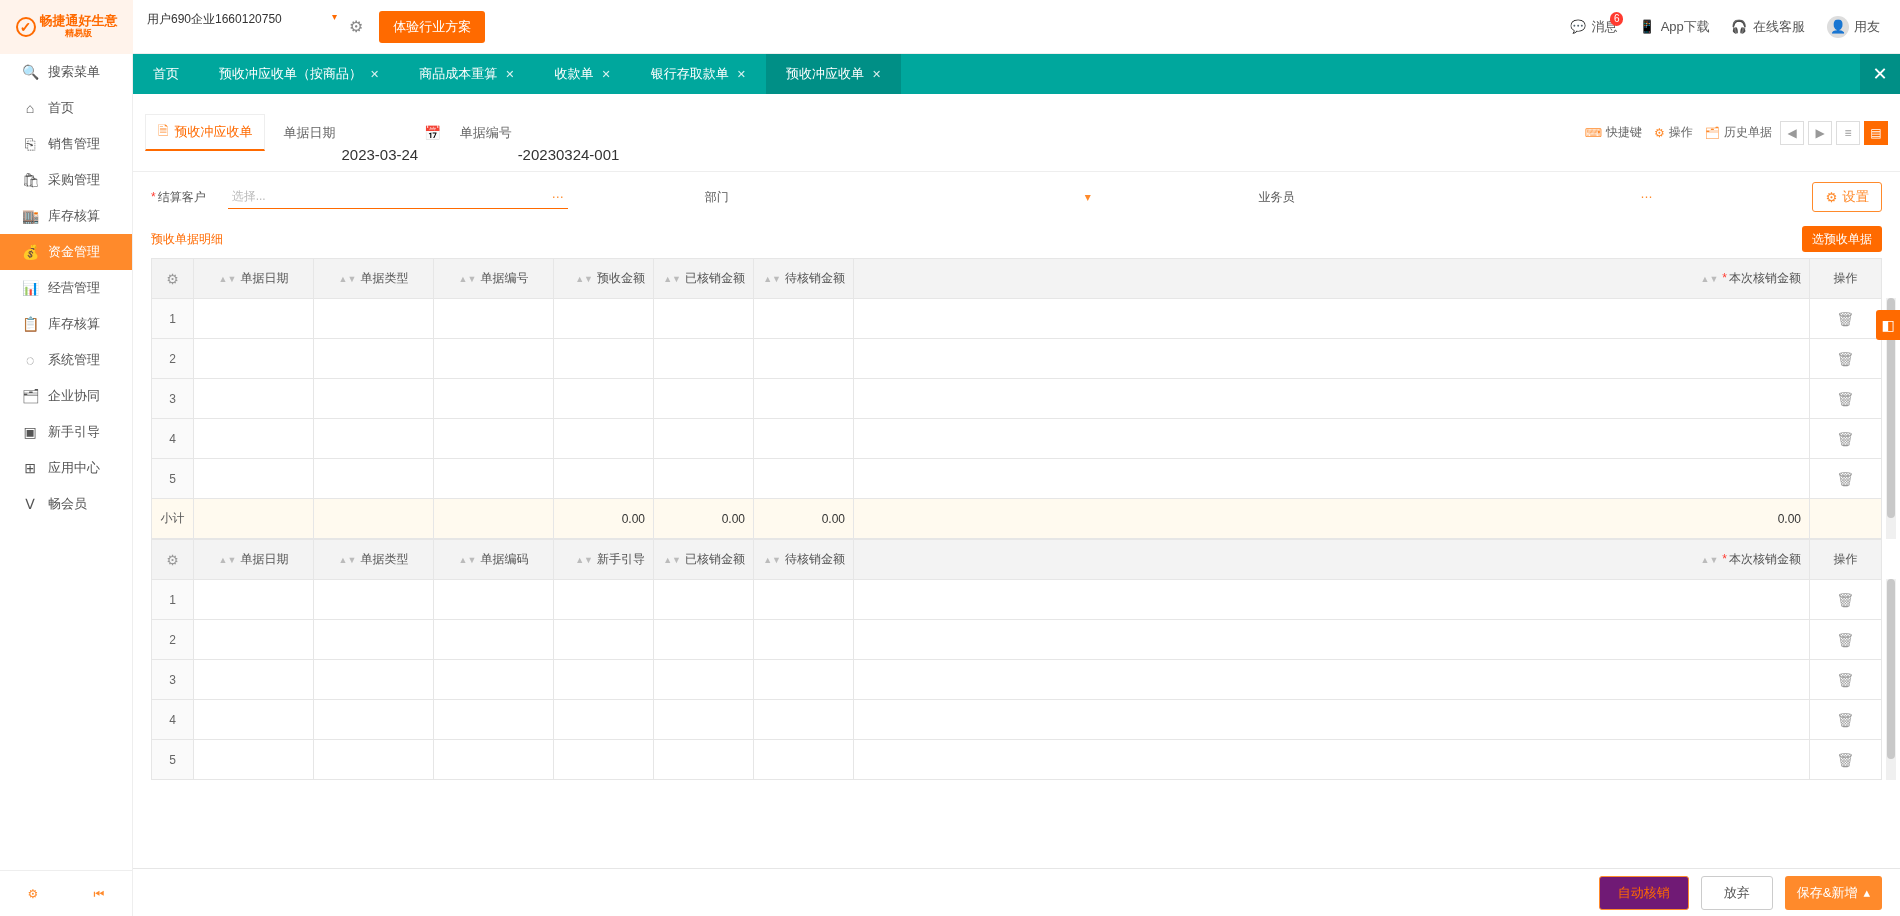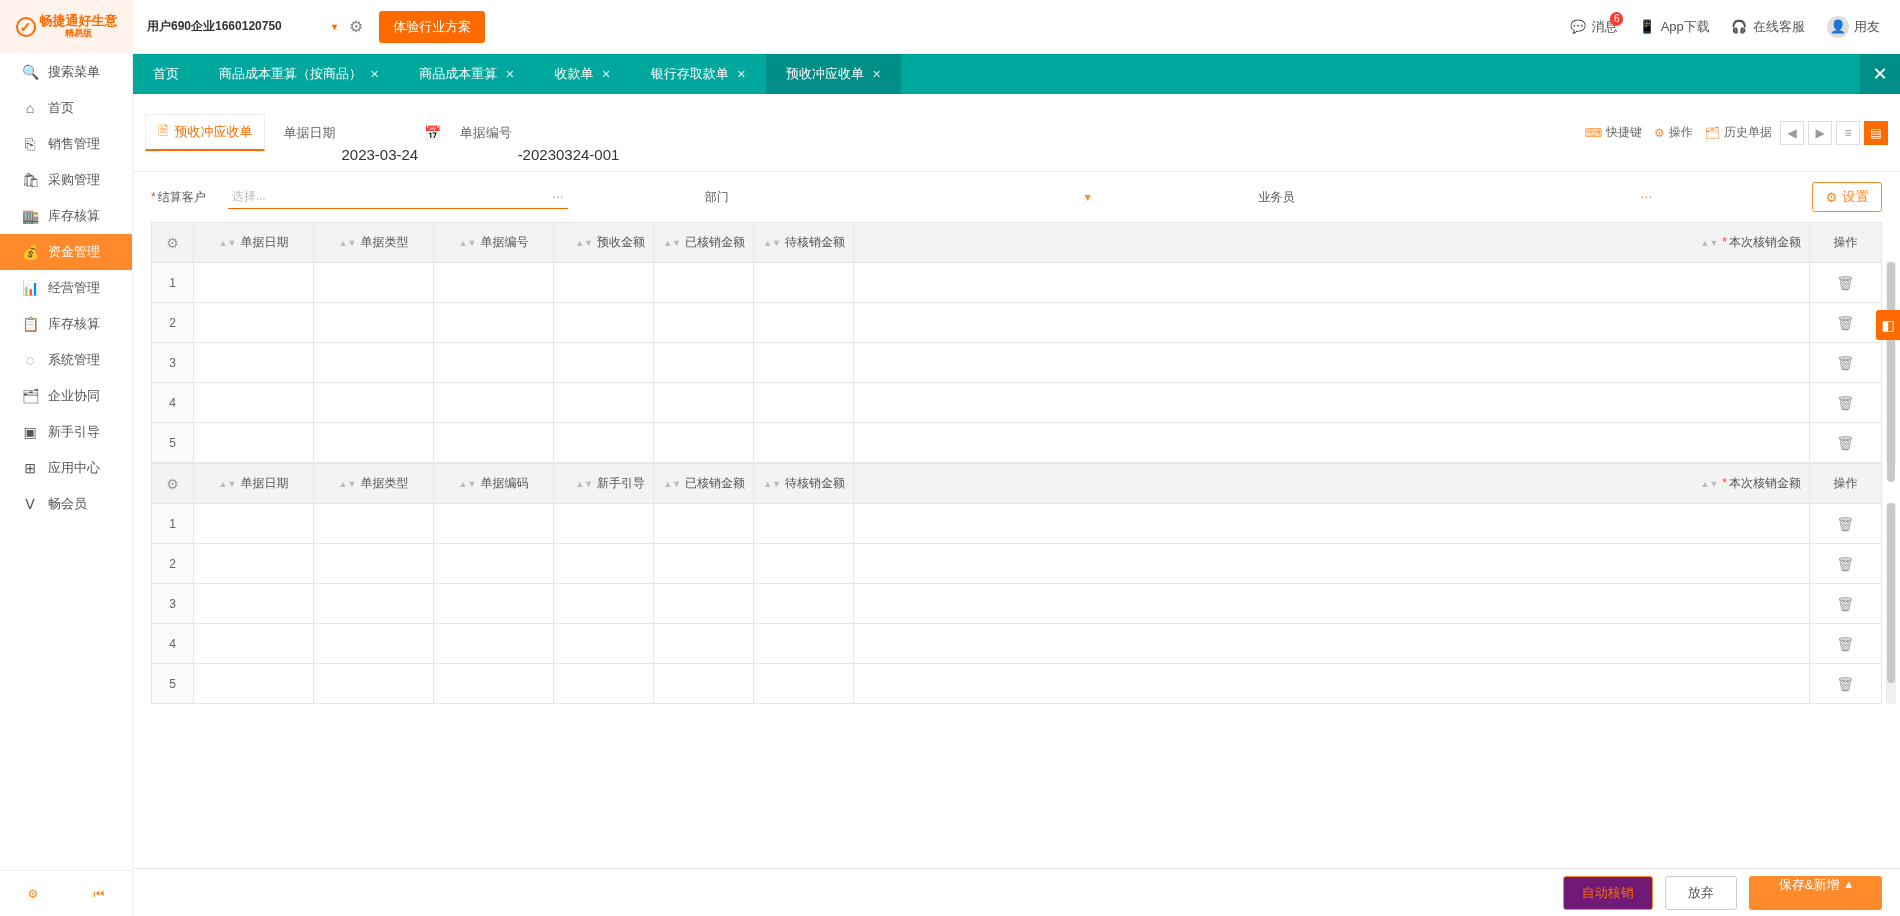--- a/index.html
+++ b/index.html
@@ -6,21 +6,21 @@
 body{font-family:"Microsoft YaHei","PingFang SC",Arial,sans-serif;font-size:12px;color:#333;background:#fff;overflow:hidden;}
 .app{display:flex;flex-direction:column;height:916px;width:1900px;}
 
 
 .top-header{height:54px;display:flex;align-items:center;border-bottom:1px solid #eee;padding-right:20px;}
 .logo-box{width:133px;height:54px;background:#fff3eb;display:flex;align-items:center;justify-content:center;color:#ff6a00;font-weight:bold;gap:4px;}
 .logo-icon{width:20px;height:20px;border:2px solid #ff6a00;border-radius:50%;display:inline-flex;align-items:center;justify-content:center;font-size:14px;}
 .logo-text{display:flex;flex-direction:column;align-items:center;line-height:1.1;}
 .logo-main{font-size:13px;}
 .logo-sub{font-size:9px;}
-.company-select{margin-left:14px;width:190px;height:32px;display:flex;align-items:center;justify-content:space-between;color:#333;font-size:12px;cursor:pointer;font-weight:bold;}
+.company-select{margin-left:14px;width:190px;height:32px;display:flex;align-items:flex-start;justify-content:space-between;color:#333;font-size:12px;cursor:pointer;}
 .chevron-down{color:#ff6a00;font-size:10px;}
 .gear-btn{margin-left:12px;color:#888;font-size:16px;cursor:pointer;}
 .orange-btn{margin-left:16px;height:32px;padding:0 14px;background:#ff6a00;color:#fff;border:none;border-radius:3px;font-size:13px;cursor:pointer;}
 .top-spacer{flex:1;}
 .top-action{display:flex;align-items:center;gap:5px;margin-left:22px;color:#555;cursor:pointer;font-size:13px;position:relative;}
 .badge{position:absolute;top:-6px;right:-6px;background:#ff3b30;color:#fff;border-radius:8px;font-size:10px;padding:0 4px;line-height:14px;}
 .avatar{width:22px;height:22px;background:#ddd;border-radius:50%;display:inline-flex;align-items:center;justify-content:center;color:#999;}
 
 
 .layout{flex:1;display:flex;min-height:0;}
@@ -89,21 +89,21 @@
 .gear-ic{color:#999;font-size:14px;}
 
 
 .vscrollbar{position:absolute;right:-14px;top:40px;bottom:0;width:10px;background:#f0f0f0;}
 .vscrollbar .thumb{width:8px;margin:0 auto;background:#c8c8c8;height:220px;border-radius:4px;}
 
 
 .footer{height:48px;border-top:1px solid #e6e6e6;display:flex;align-items:center;justify-content:flex-end;padding:0 18px;gap:12px;background:#fff;}
 .btn-outline-orange{border:1px solid #ff8a2b;color:#ff6a00;background:#701a75;height:34px;padding:0 18px;border-radius:3px;font-size:13px;cursor:pointer;}
 .btn-outline-gray{border:1px solid #ccc;color:#555;background:#fff;height:34px;padding:0 22px;border-radius:3px;font-size:13px;cursor:pointer;}
-.btn-orange{background:#ff8a2b;color:#fff;border:none;height:34px;padding:0 30px;border-radius:3px;font-size:13px;cursor:pointer;display:flex;gap:6px;}
+.btn-orange{background:#ff8a2b;color:#fff;border:none;height:34px;padding:0 12px;border-radius:3px;font-size:13px;cursor:pointer;display:flex;align-items:center;gap:6px;}
 </style>
 </head>
 <body>
 
 <div class="app">
 
   <div class="top-header">
     <div class="logo-box">
       <span class="logo-icon">✓</span>
       <span class="logo-text">
@@ -197,21 +197,21 @@
         <span>⏮</span>
       </div>
     </div>
 
     <div class="main">
       <div class="tabs-bar">
         <div class="tab">
             <span>首页</span>
           </div>
         <div class="tab">
-            <span>商品成本重算（按商品）</span>
+            <span>预收冲应收单（按商品）</span>
             <span class="tab-close">✕</span>
           </div>
         <div class="tab">
             <span>商品成本重算</span>
             <span class="tab-close">✕</span>
           </div>
         <div class="tab">
             <span>收款单</span>
             <span class="tab-close">✕</span>
           </div>
@@ -281,20 +281,25 @@
             <div class="field plain" style="max-width:340px;">
               <span class="field-dots">⋯</span>
             </div>
           </div>
           <button class="settings-btn">
               <span>⚙</span>
               <span>设置</span>
             </button>
         </div>
 
+        <div class="section-head">
+          <span class="section-title">预收单据明细</span>
+          <span class="spacer"></span>
+          <button class="small-orange-btn">选预收单据</button>
+        </div>
         <div class="tbl-wrap">
           <table class="tbl">
             <colgroup>
               <col style="width:42px">
                 <col style="width:120px">
                 <col style="width:120px">
                 <col style="width:120px">
               <col style="width:100px">
                 <col style="width:100px">
                 <col style="width:100px">
@@ -363,20 +368,31 @@
                   <td class="rownum">5</td>
                   <td></td>
                   <td></td>
                   <td></td>
                   <td></td>
                   <td></td>
                   <td></td>
                   <td></td>
                   <td class="op"><span class="trash">🗑</span></td>
                 </tr>
+              <tr class="subtotal">
+                <td class="lbl-cell">小计</td>
+                  <td></td>
+                  <td></td>
+                  <td></td>
+                <td class="num">0.00</td>
+                <td class="num">0.00</td>
+                <td class="num">0.00</td>
+                <td class="num">0.00</td>
+                <td></td>
+              </tr>
             </tbody>
           </table>
           <div class="vscrollbar">
               <div class="thumb"></div>
             </div>
         </div>
 
         <div class="tbl-wrap" style="margin-bottom:10px;">
           <table class="tbl">
             <colgroup>

